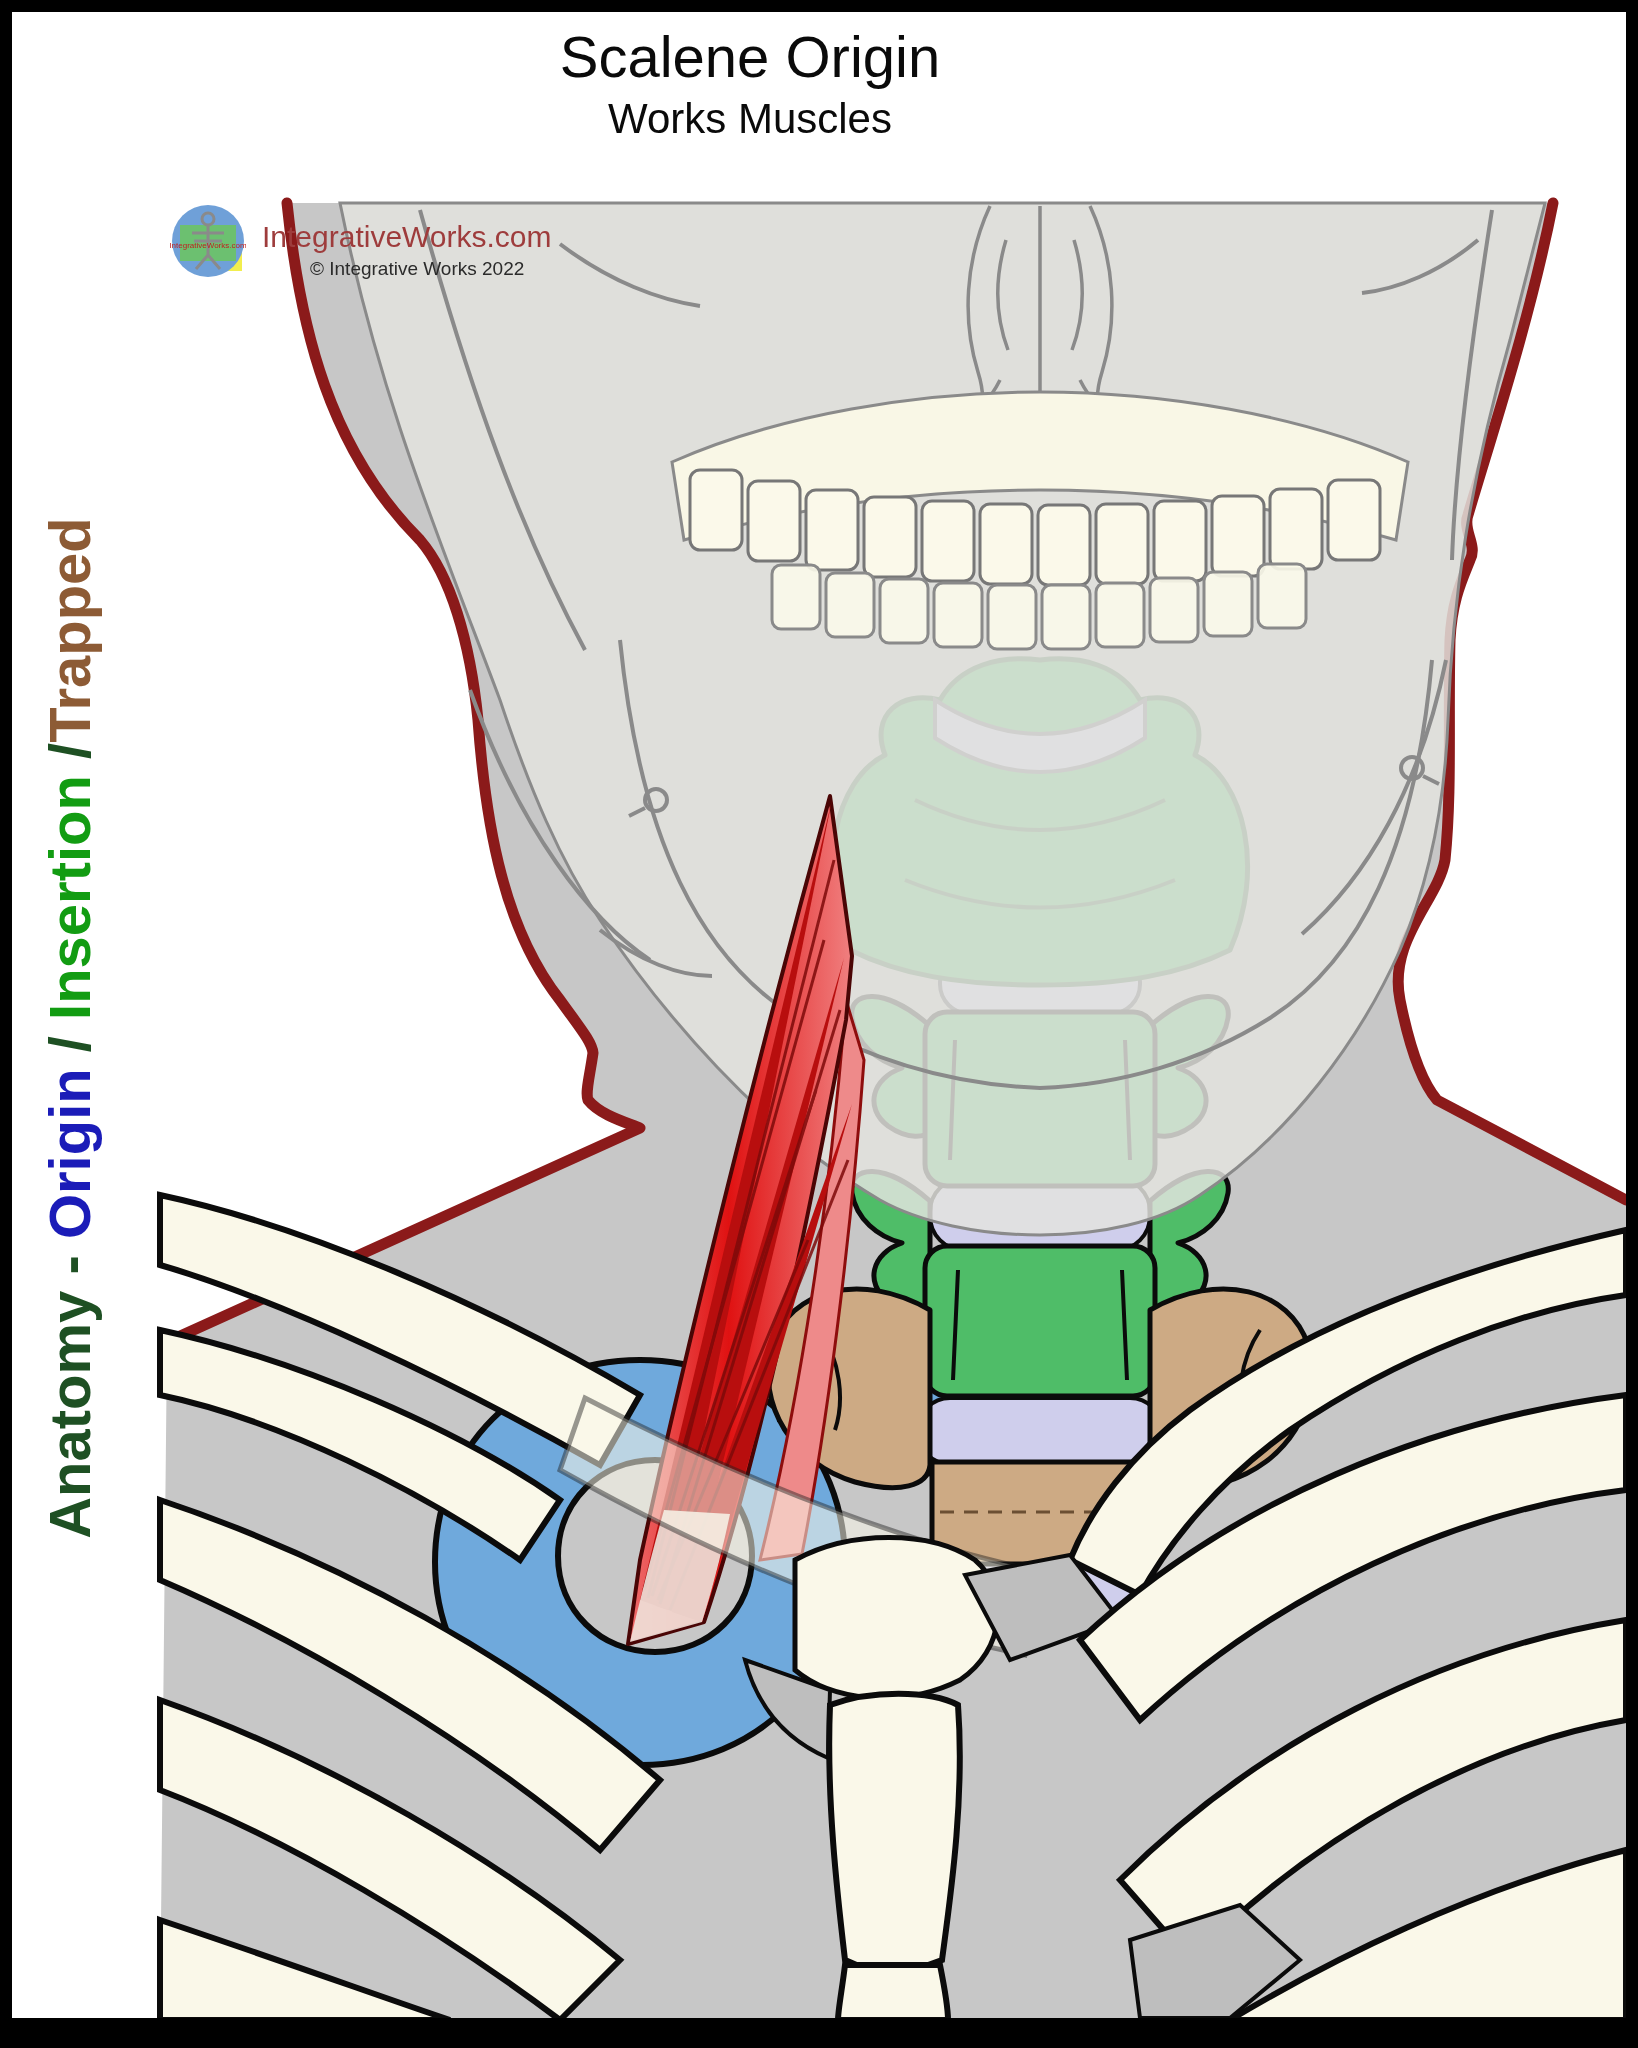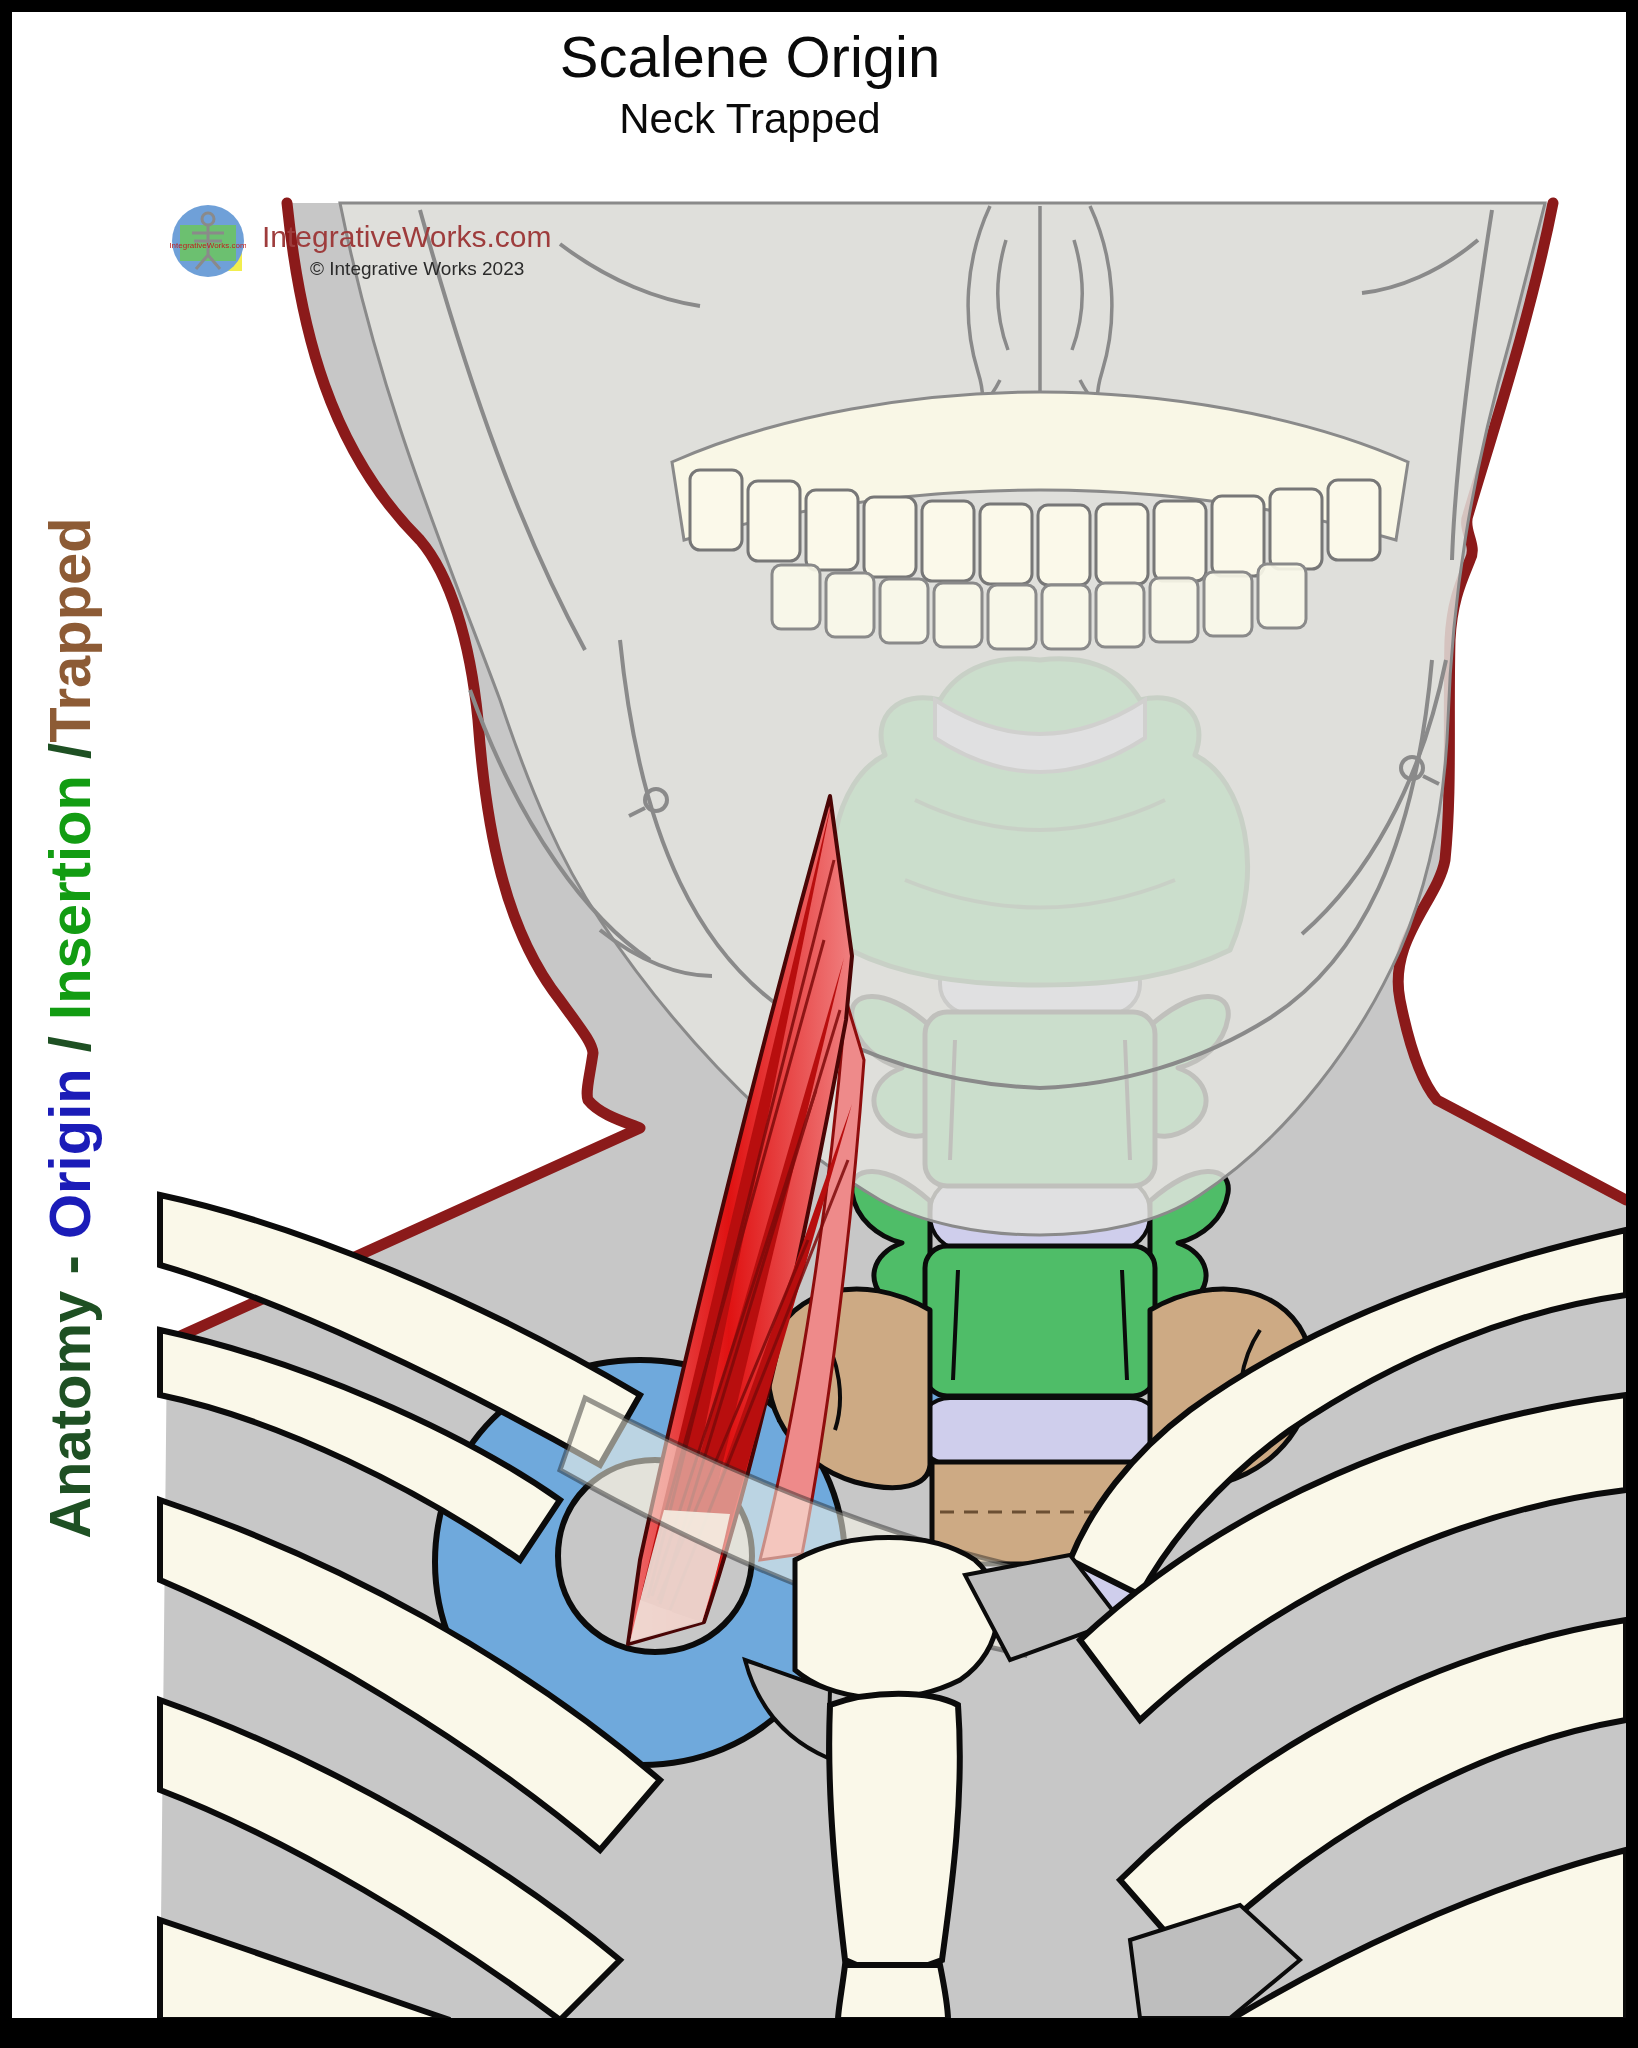--- a/index.html
+++ b/index.html
@@ -191,32 +191,32 @@
     <path stroke="#0B0B0B" stroke-width="6" d="M160,1920 C280,1960 390,2000 450,2020 L160,2020 Z" fill="#FAF8E9"></path>
 
     <path stroke="#0B0B0B" stroke-width="6" d="M830,1705 C870,1690 930,1690 958,1705 C965,1800 950,1900 942,1960 C905,1975 875,1975 845,1960 C838,1900 826,1800 830,1705 Z" fill="#FAF8E9"></path>
     <path stroke="#0B0B0B" stroke-width="6" d="M845,1965 L940,1965 C945,1990 948,2010 948,2020 L838,2020 C838,2010 842,1990 845,1965 Z" fill="#FAF8E9"></path>
     <path stroke="#0B0B0B" stroke-width="4" d="M1130,1940 L1240,1905 L1300,1960 L1230,2018 L1140,2018 Z" fill="#BEBEBE"></path>
   </g>
 </svg>
 
 <div class="titleblock">
   <div class="title">Scalene Origin</div>
-  <div class="subtitle">Neck Trapped</div>
+  <div class="subtitle">Works Muscles</div>
 </div>
 
 <svg class="logo" viewBox="0 0 76 76">
   <rect x="44" y="44" width="28" height="24" fill="#F2EE4E"></rect>
   <circle cx="38" cy="38" r="36" fill="#6FA0D8"></circle>
   <rect x="10" y="22" width="56" height="36" fill="#6CC070"></rect>
   <g stroke="#8A8A8A" stroke-width="3" fill="none">
     <circle cx="38" cy="16" r="6"></circle>
     <path d="M38,22 L38,52 M22,30 L54,30 M24,38 L52,38 M38,52 L26,66 M38,52 L50,66"></path>
   </g>
   <text x="38" y="45" text-anchor="middle" font-size="8" fill="#C02020">IntegrativeWorks.com</text>
 </svg>
 
 <div class="brand">IntegrativeWorks.com</div>
-<div class="copyright">© Integrative Works 2023</div>
+<div class="copyright">© Integrative Works 2022</div>
 
 <div class="sidebar"><span style="color: rgb(30, 80, 35);">Anatomy</span><span style="color: rgb(30, 80, 35);"> - </span><span style="color: rgb(27, 28, 184);">Origin</span><span style="color: rgb(30, 80, 35);"> / </span><span style="color: rgb(18, 156, 18);">Insertion</span><span style="color: rgb(30, 80, 35);"> /</span><span style="color: rgb(141, 91, 53);">Trapped</span></div>
 
 <div class="frame"></div>
 
 </body></html>

